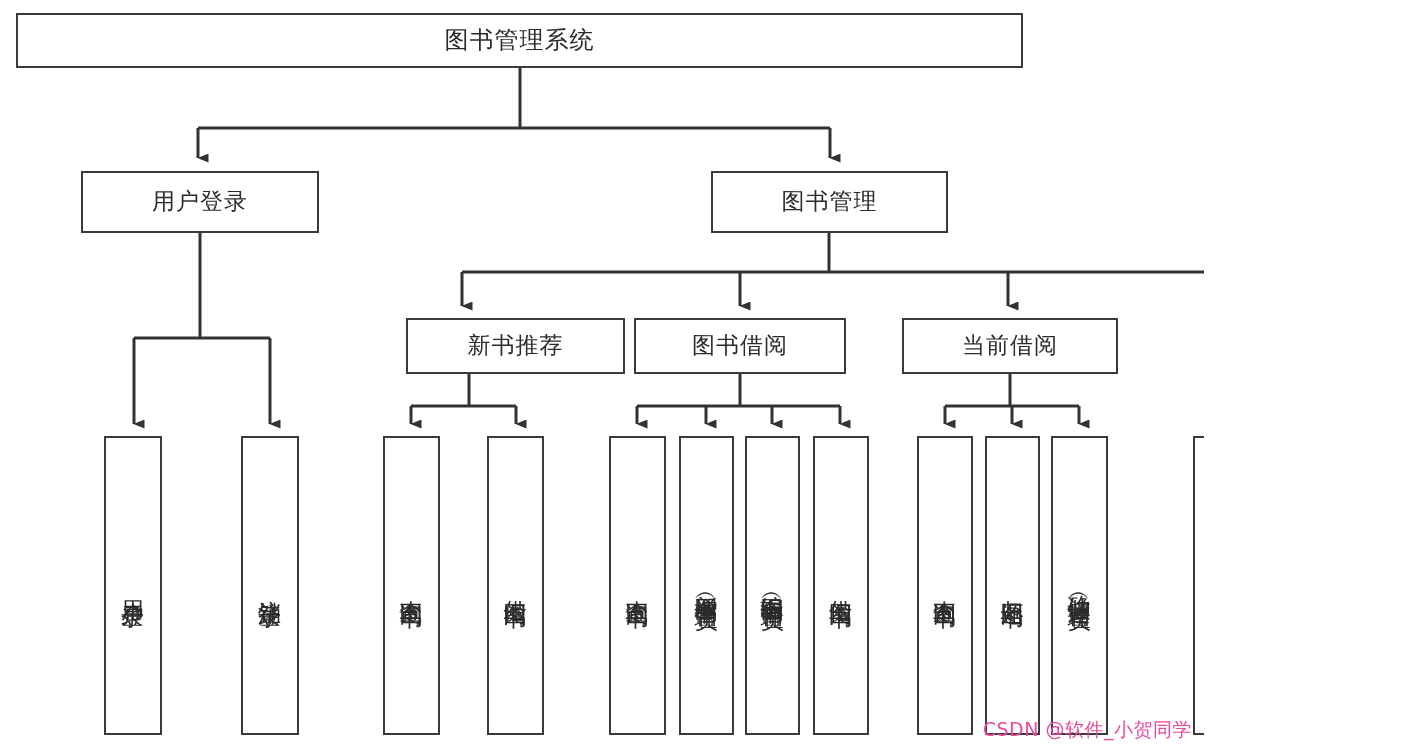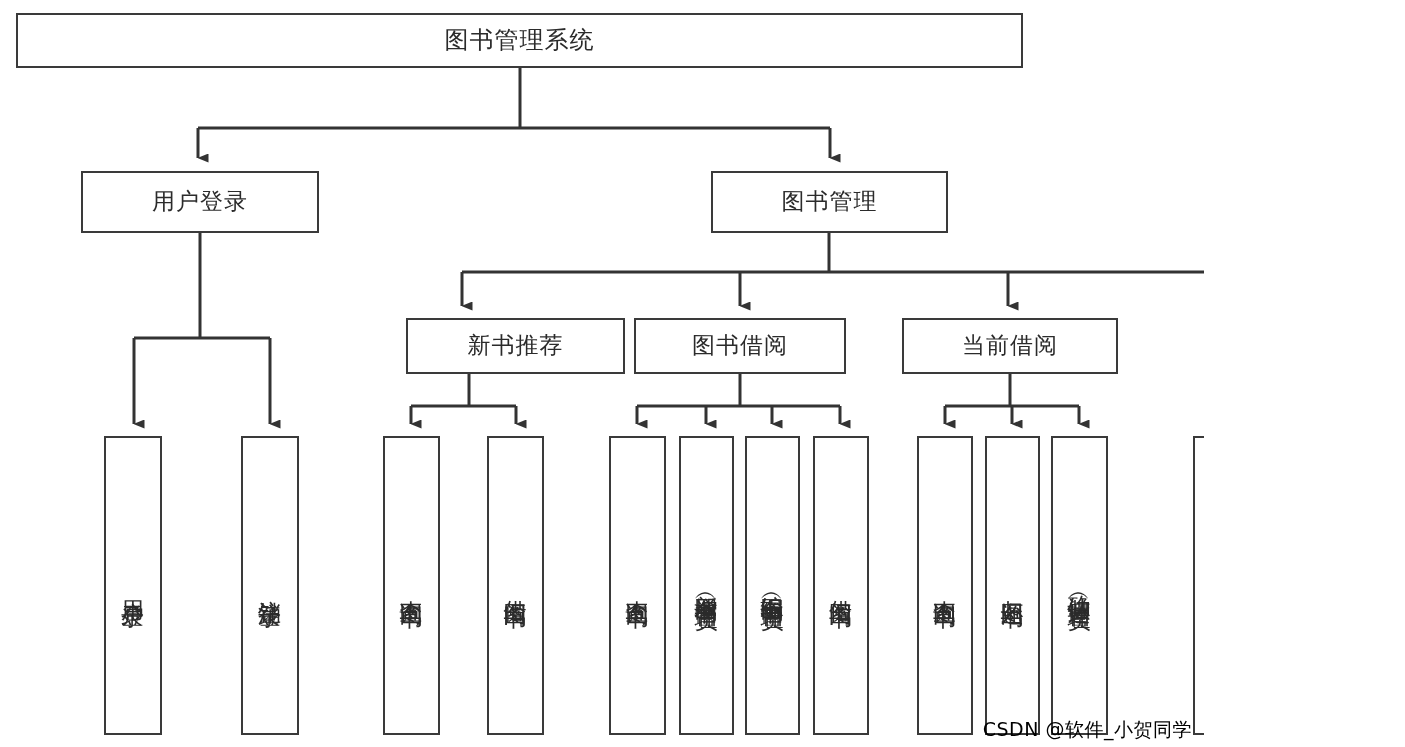--- a/index.html
+++ b/index.html
@@ -56,21 +56,21 @@
     letter-spacing: 2px;
     color: #2b2b2b;
     white-space: nowrap;
     text-align: center;
   }
   .watermark {
     position: absolute;
     right: 12px;
     bottom: 4px;
     font-size: 19px;
-    color: #000000;
+    color: #ec4899;
     letter-spacing: 0.5px;
     white-space: nowrap;
   }
 </style>
 </head>
 <body>
 
 <div id="diagram-root">
 
   <svg class="wires" viewBox="0 0 1405 747" xmlns="http://www.w3.org/2000/svg">

